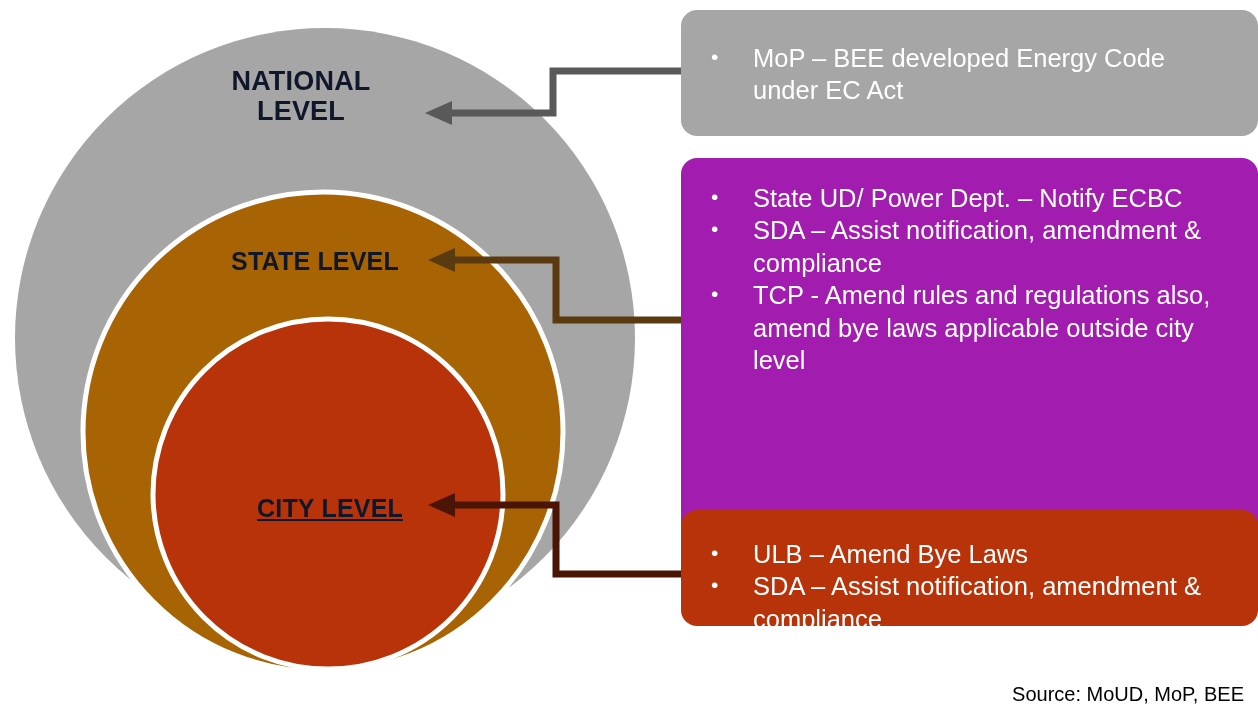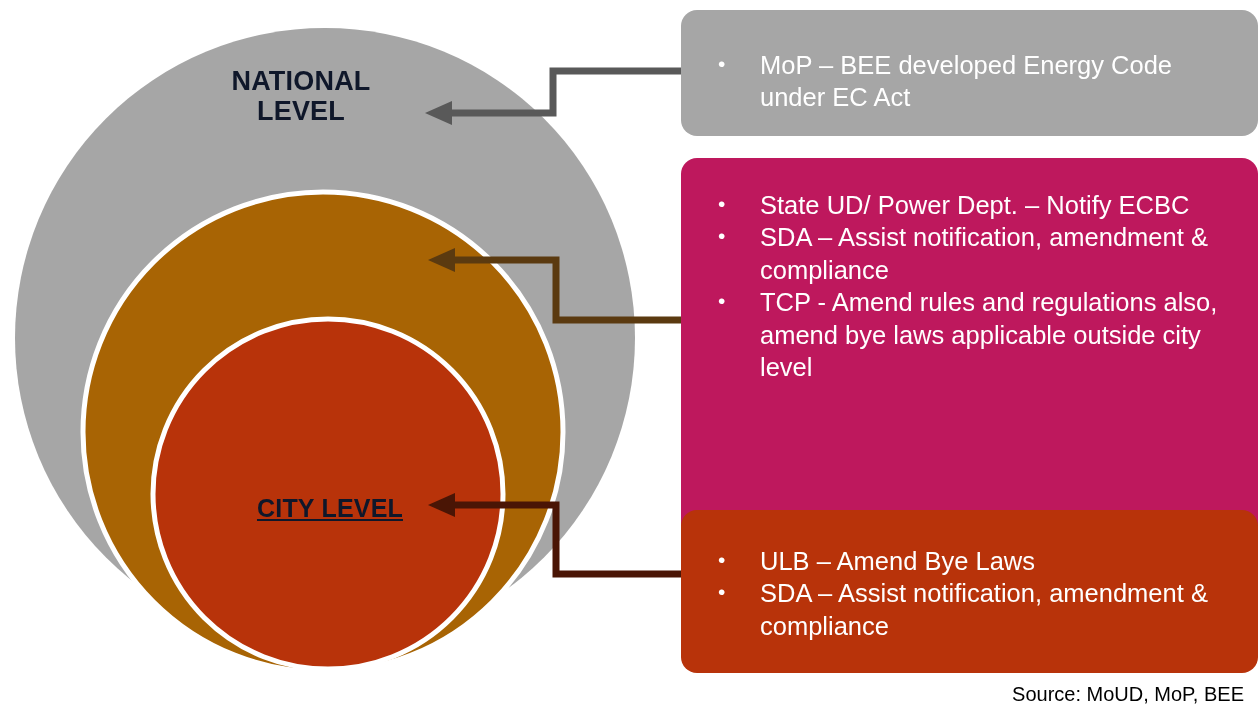--- a/index.html
+++ b/index.html
@@ -68,21 +68,21 @@
 
   
   .callout {
     position: absolute;
     border-radius: 16px;
     color: #ffffff;
     box-sizing: border-box;
   }
   .callout ul {
     list-style: none;
-    margin: 15px;
+    margin: 8px;
     padding: 0;
   }
   .callout li {
     position: relative;
     padding-left: 64px;
     font-size: 25.5px;
     line-height: 1.27;
     font-family: "Liberation Sans", sans-serif;
   }
   .callout li::before {
@@ -100,28 +100,28 @@
     width: 577px;
     height: 126px;
     background: #a6a6a6;
     padding: 24px 14px 0 0;
   }
   #callout-state {
     left: 681px;
     top: 158px;
     width: 577px;
     height: 390px;
-    background: #be185d;
+    background: #a21caf;
     padding: 16px 10px 0 0;
   }
   #callout-city {
     left: 681px;
     top: 510px;
     width: 577px;
-    height: 163px;
+    height: 116px;
     background: #b8330a;
     padding: 20px 24px 0 0;
   }
 
   
   #source-caption {
     position: absolute;
     right: 14px;
     bottom: 12px;
     font-size: 20px;
@@ -134,20 +134,21 @@
 
 <div id="circle-stack">
   <svg width="680" height="690" viewBox="0 0 680 690" xmlns="http://www.w3.org/2000/svg">
     <circle cx="325" cy="338" r="310" fill="#a6a6a6"></circle>
     <circle cx="323" cy="432" r="240" fill="#a86404" stroke="#ffffff" stroke-width="5"></circle>
     <circle cx="328" cy="494" r="175" fill="#b8330a" stroke="#ffffff" stroke-width="5"></circle>
   </svg>
 
   <div class="circle-label" id="label-national">NATIONAL
 LEVEL</div>
+  <div class="circle-label" id="label-state">STATE LEVEL</div>
   <div class="circle-label" id="label-city">CITY LEVEL</div>
 </div>
 
 <svg id="connectors" viewBox="0 0 1258 718" xmlns="http://www.w3.org/2000/svg">
 
   <g>
     <path d="M 681 71 L 553 71 L 553 113 L 444 113" fill="none" stroke="#595959" stroke-width="7"></path>
     <polygon points="425,113 452,101 452,125" fill="#595959"></polygon>
   </g>
 

